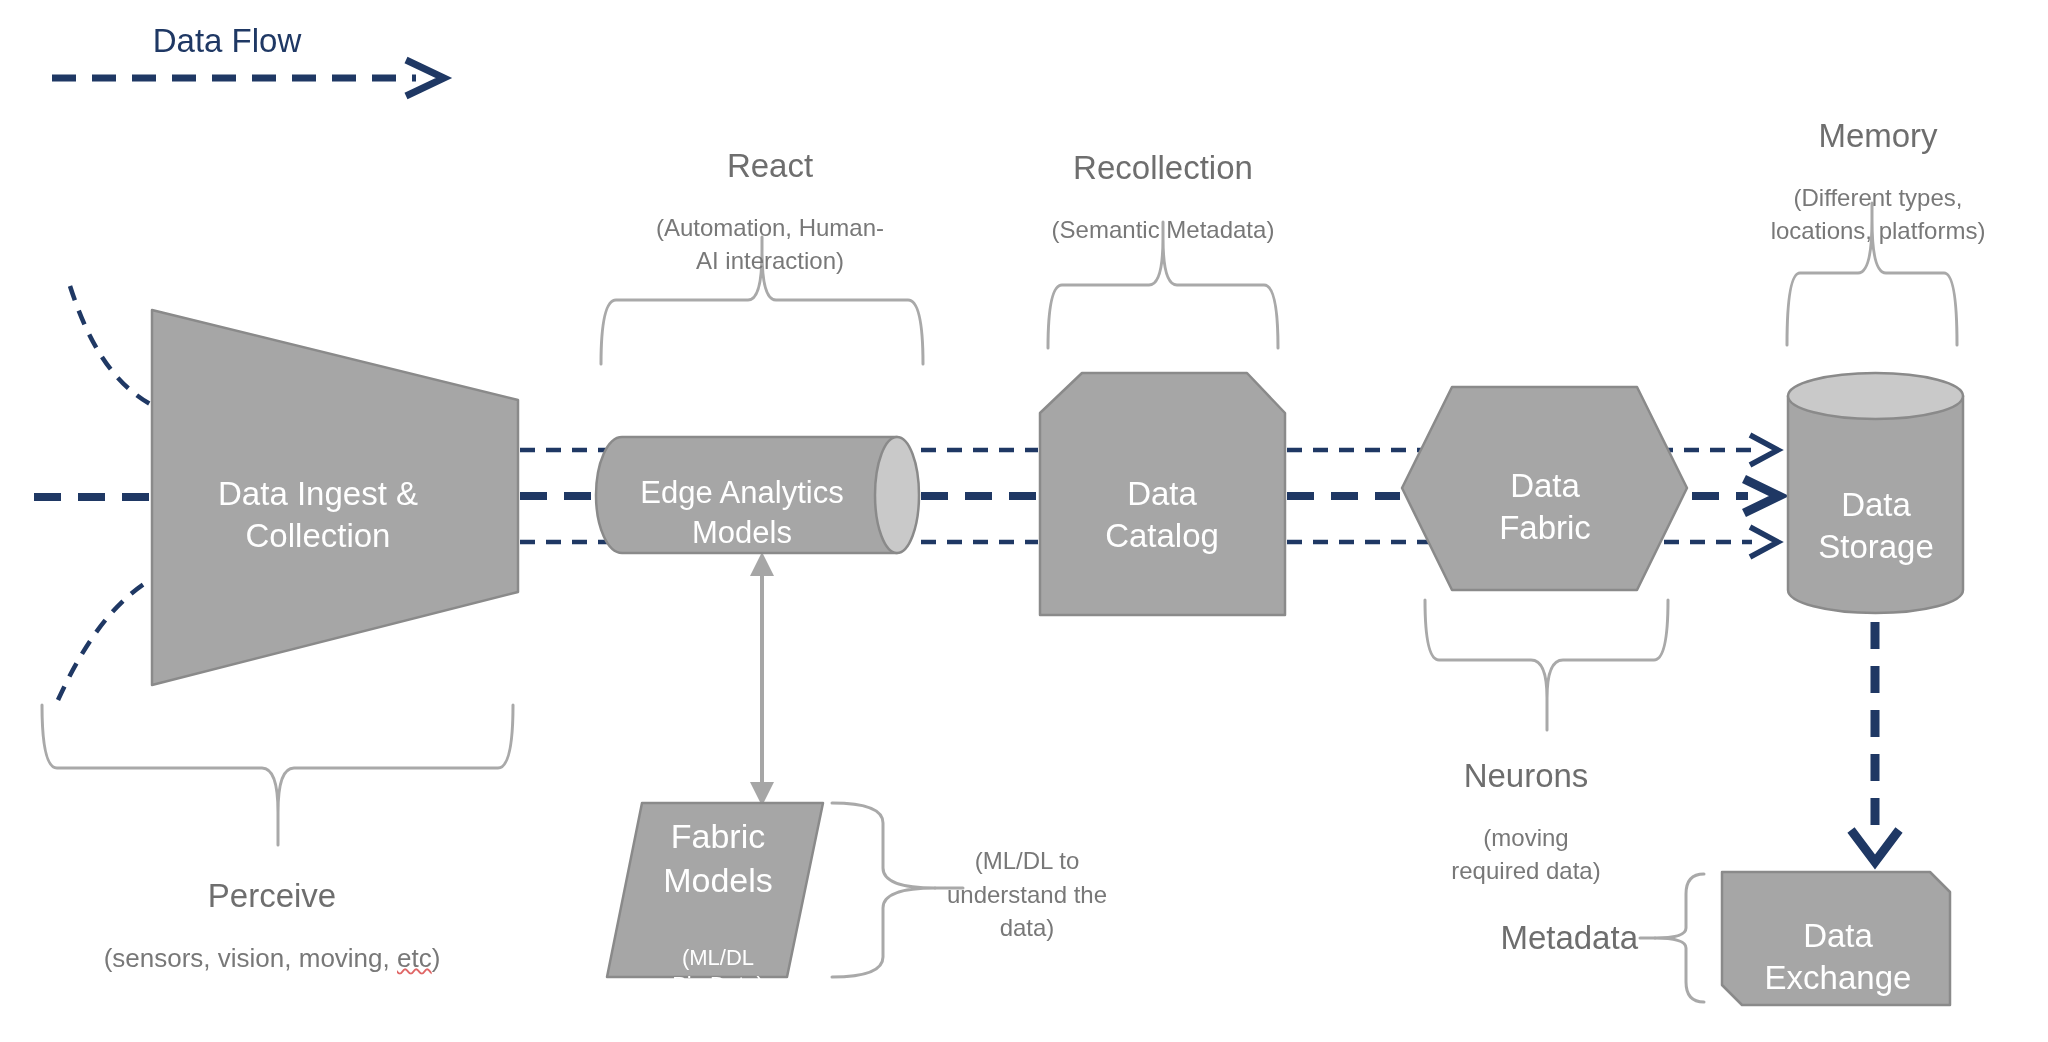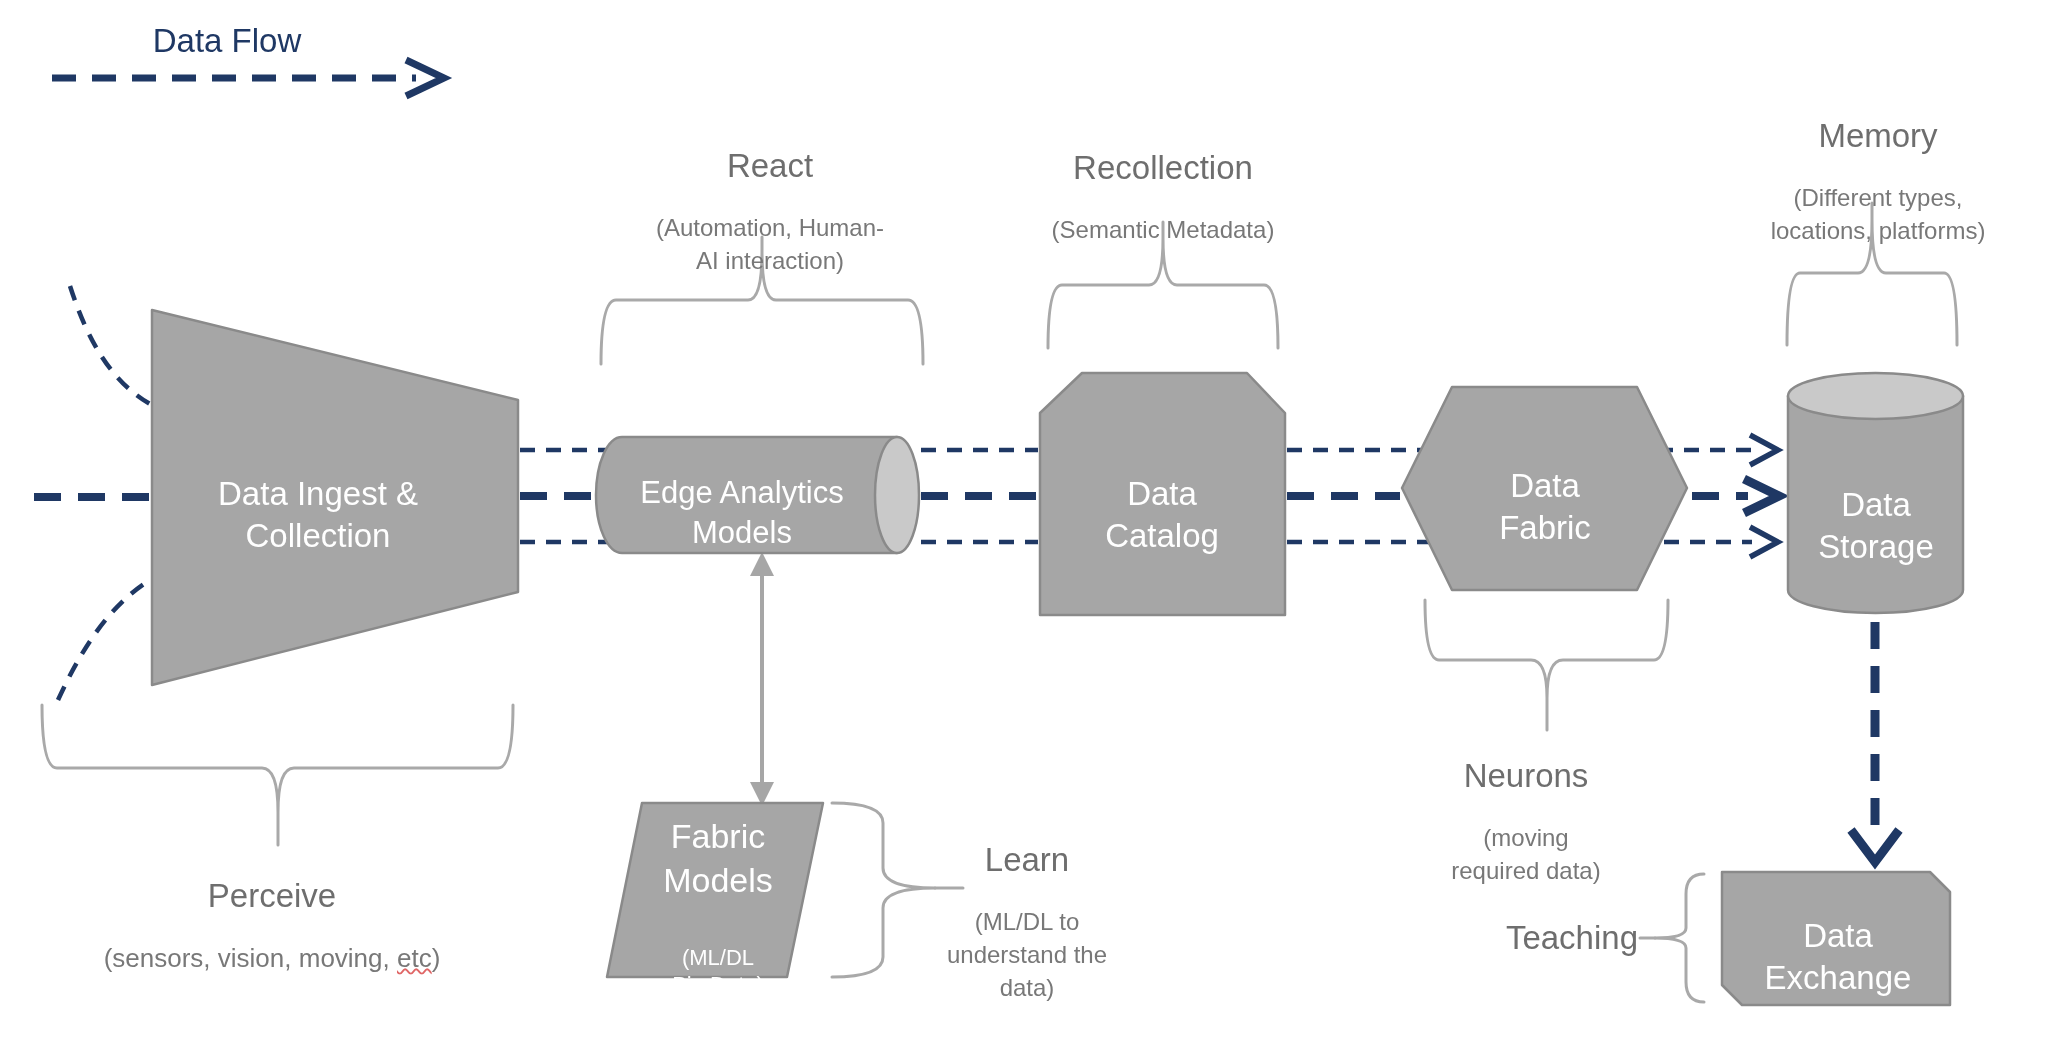--- a/index.html
+++ b/index.html
@@ -134,21 +134,20 @@
     <div class="ann-sub big"><span>(sensors, vision, moving, </span><span class="etc-spell">etc</span><span>)</span></div>
   </div>
 
   <div class="txt hcenter" style="left:1526px;top:736px;width:360px;">
     <div class="ann-title">Neurons</div>
     <div class="ann-sub">(moving
 required data)</div>
   </div>
 
   <div class="txt hcenter" style="left:1027px;top:820px;width:320px;">
-    <div class="ann-title">Learn</div>
     <div class="ann-sub">(ML/DL to
 understand the
 data)</div>
   </div>
 
-  <div class="txt teaching" style="left:1470px;top:917px;width:168px;">Teaching</div>
+  <div class="txt teaching" style="left:1470px;top:917px;width:168px;">Metadata</div>
 
 </div>
 
 </body></html>

